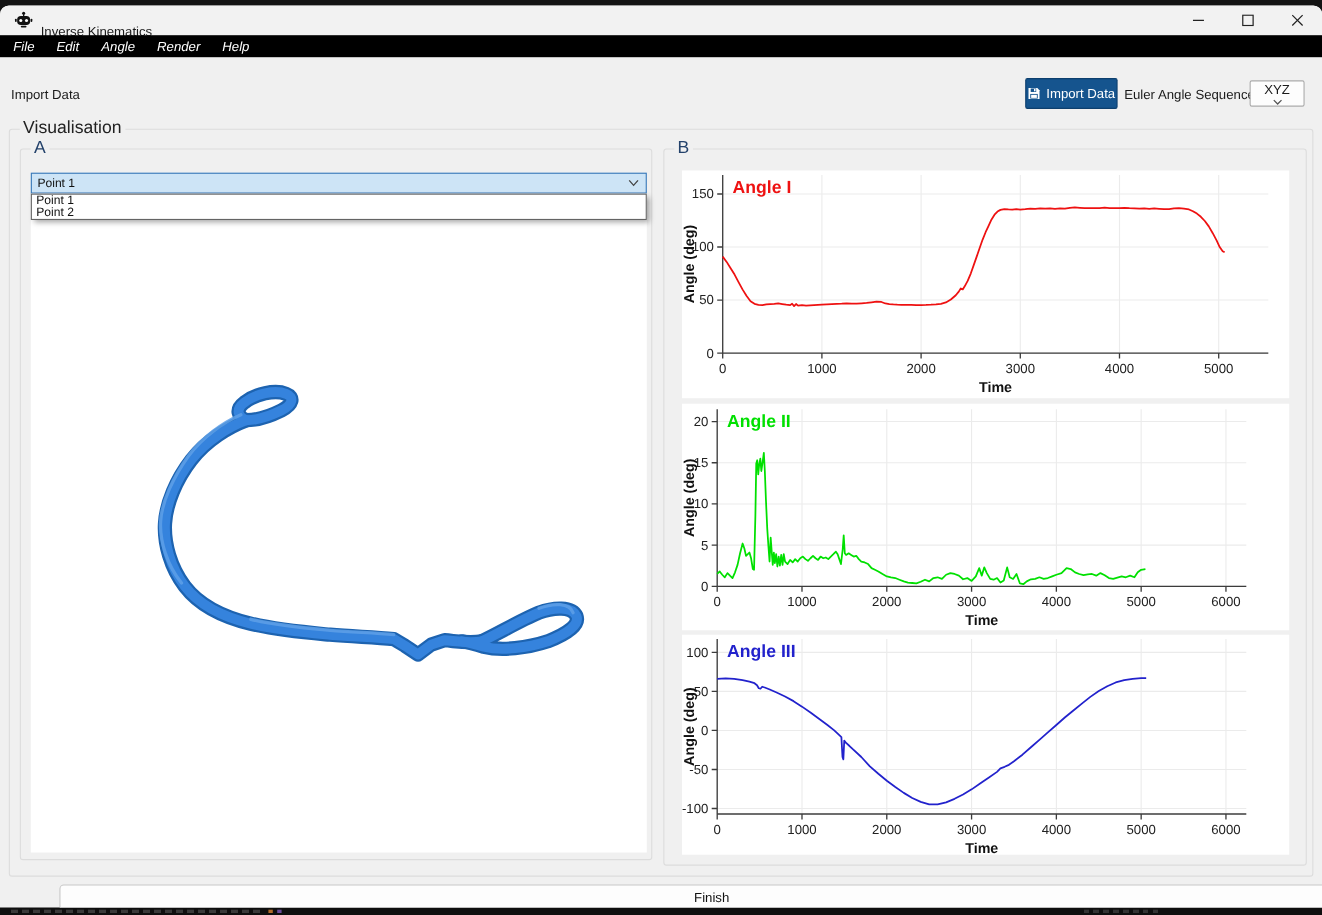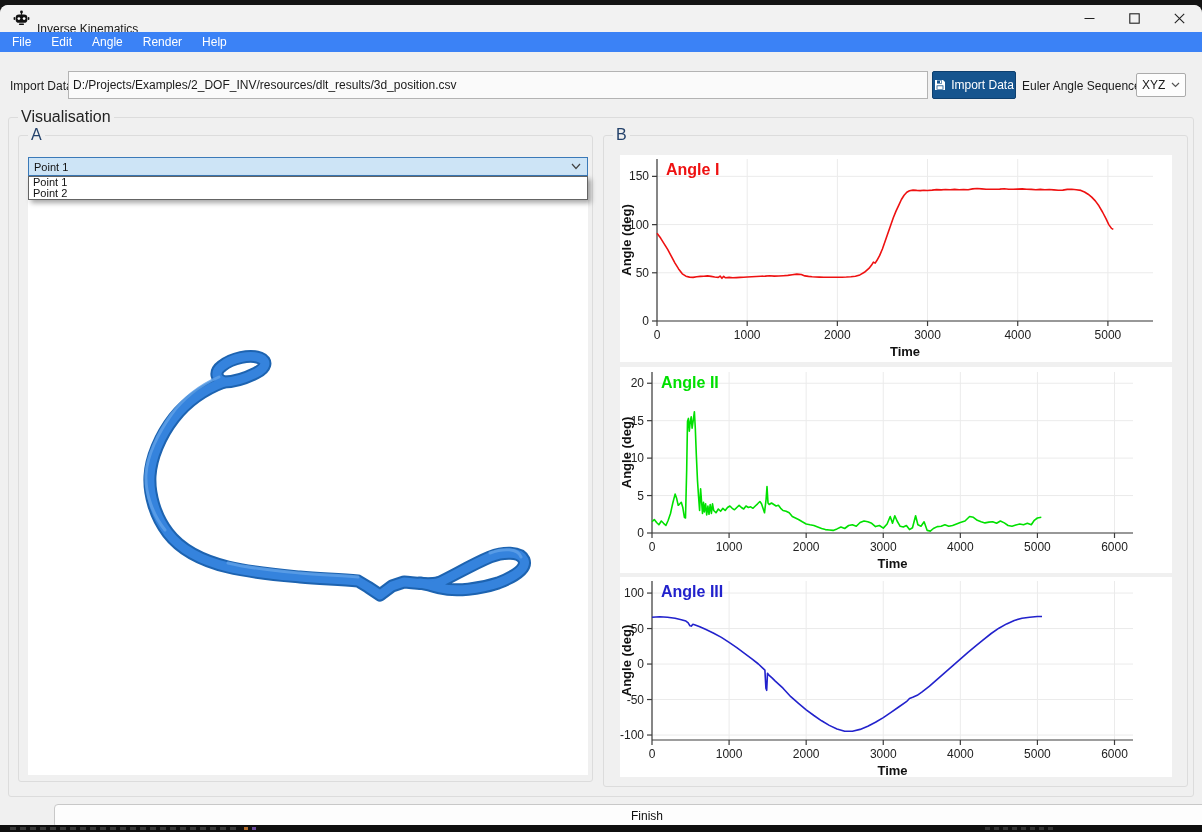--- a/index.html
+++ b/index.html
@@ -10,36 +10,36 @@
   
   #window { position:absolute; top:5px; left:0; right:0; bottom:7px; background:#f0f0f0;
             border-radius:8px 8px 0 0; overflow:hidden; }
   #titlebar { position:absolute; top:0; left:0; right:0; height:27px; background:#f2f2f2;
               display:flex; align-items:center; border-radius:8px 8px 0 0; }
   #app-icon { margin-left:13px; width:17px; height:17px; }
   #title-text { margin-left:7px; font-size:12px; color:#1a1a1a;margin-top:20px; }
   #win-controls { margin-left:auto; display:flex; height:100%; }
   .win-btn { width:45px; height:100%; display:flex; align-items:center; justify-content:center; }
 
-  #menubar { position:absolute; top:27px; left:0; right:0; height:20px; background:#3b82f6;
-             display:flex; align-items:center; padding-left:2px; }
+  #menubar { position:absolute; top:27px; left:0; right:0; height:20px; background:#000000;
+             display:flex; align-items:center; padding-left:2px;font-style:italic; }
   .menu-item { color:#fff; font-size:12px; padding:0 10px; line-height:20px; }
 
   
   #import-label { left:10px; top:74px; font-size:12px; color:#1a1a1a; }
   #import-path { left:68px; top:66px; width:860px; height:28px; background:#fafafa;
                  border:1px solid #b3b3b3; font-size:12px; color:#1a1a1a; line-height:26px;
                  padding-left:4px; white-space:nowrap; overflow:hidden; }
   #import-btn { left:932px; top:66px; width:84px; height:28px; background:#15548e;
                 border:1px solid #0d3f6e; border-radius:2px; color:#fff; font-size:12px;
                 display:flex; align-items:center; justify-content:center; gap:5px; }
   #euler-label { left:1022px; top:74px; font-size:12px; color:#1a1a1a; }
   #euler-select { left:1136px; top:68px; width:50px; height:24px; background:#fdfdfd;
                   border:1px solid #ababab; border-radius:2px; font-size:12px; color:#1a1a1a;
-                  display:flex; align-items:center; justify-content:space-between; padding:0 5px; }
+                  display:flex; align-items:center; justify-content:space-between; padding:0 5px;flex-direction:column; }
 
   
   .groupbox { position:absolute; border:1px solid #dcdcdc; border-radius:3px; }
   .gb-label { position:absolute; top:-8px; left:9px; background:#f0f0f0; padding:0 3px;
               font-size:16px; line-height:14px; }
   #gb-vis { left:8px; top:112px; width:1186px; height:680px; }
   #gb-vis > .gb-label { color:#222; }
   #gb-a { left:18px; top:130px; width:575px; height:647px; }
   #gb-b { left:603px; top:130px; width:585px; height:652px; }
   #gb-a > .gb-label, #gb-b > .gb-label { color:#24426b; }
@@ -120,21 +120,20 @@
 
   <div id="menubar">
     <span class="menu-item">File</span>
     <span class="menu-item">Edit</span>
     <span class="menu-item">Angle</span>
     <span class="menu-item">Render</span>
     <span class="menu-item">Help</span>
   </div>
 
   <span class="abs" id="import-label">Import Data</span>
-  <div class="abs" id="import-path">D:/Projects/Examples/2_DOF_INV/resources/dlt_results/3d_position.csv</div>
   <div class="abs" id="import-btn">
     <svg width="12" height="12" viewBox="0 0 12 12">
       <path d="M1 1 h8 l2 2 v8 h-10 z" fill="#fff"></path>
       <rect x="3" y="1.4" width="5" height="3.2" fill="#15548e"></rect>
       <rect x="6" y="1.8" width="1.4" height="2.2" fill="#fff"></rect>
       <rect x="2.6" y="6.4" width="6.8" height="4.2" fill="#15548e"></rect>
       <rect x="3.4" y="7.2" width="5.2" height="2.8" fill="#fff"></rect>
     </svg>
     <span>Import Data</span>
   </div>

